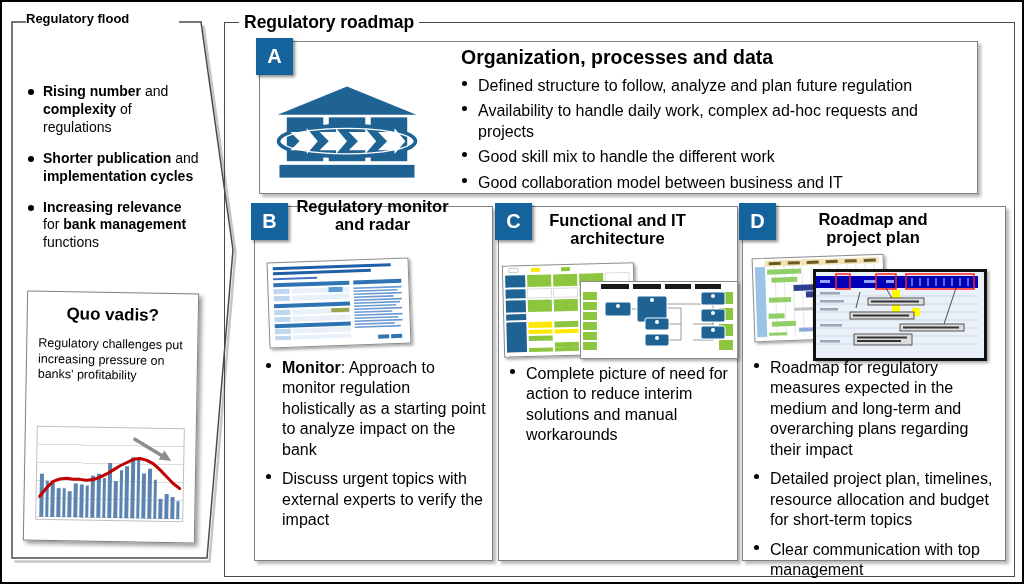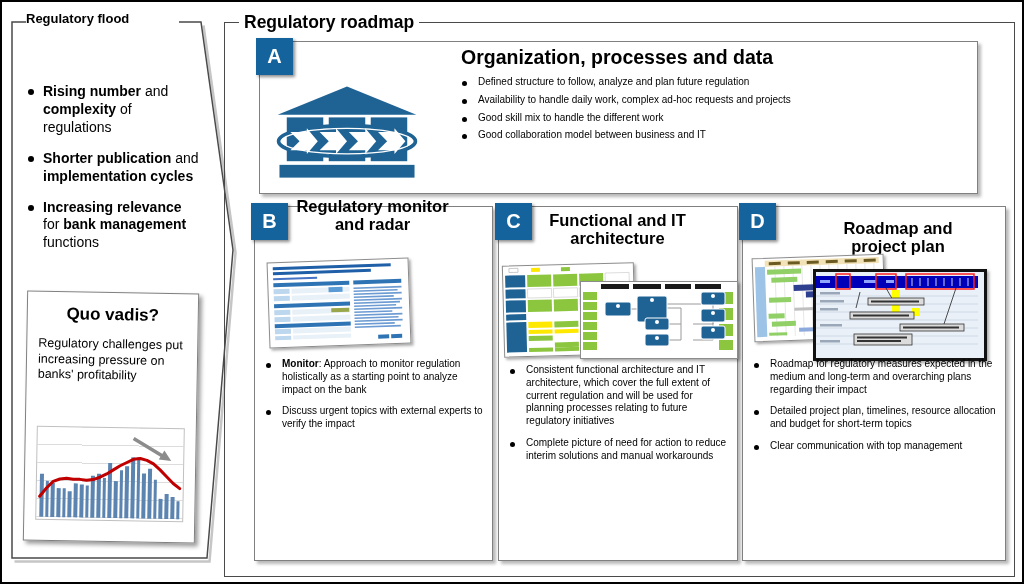--- a/index.html
+++ b/index.html
@@ -27,21 +27,21 @@
   .qbar{flex:1;background:#5B84B1;}
   
   .frame{border:1px solid #4a4a4a;}
   
   .sect{background:#fff;border:1px solid #808080;box-shadow:3px 3px 3px #b9b9b9;}
   .badge{width:37px;height:37px;background:#15639C;color:#fff;font-weight:bold;font-size:20px;
     display:flex;align-items:center;justify-content:center;box-shadow:2px 2px 3px rgba(0,0,0,.45);}
   .sect-title{font-weight:bold;text-align:center;font-size:16.5px;line-height:1.12;}
   .title-a{font-weight:bold;font-size:19.5px;}
   
-  .bullets{font-size:10px;line-height:1.28;}
+  .bullets{font-size:16px;line-height:1.28;}
   .bullets .item{position:relative;padding-left:20px;margin-bottom:9px;}
   .bullets .item::before{content:"";position:absolute;left:4px;top:5px;width:5px;height:5px;border-radius:50%;background:#000;}
   .bullets-a .item{margin-bottom:5px;}
   
   .thumb{background:#fff;border:1px solid #8c8c8c;box-shadow:2px 2px 3px rgba(0,0,0,.35);}
   svg{display:block;}
 </style>
 </head>
 <body>
 
@@ -279,27 +279,26 @@
         <circle cx="76" cy="40" r="2"></circle>
           <circle cx="76" cy="56" r="2"></circle>
         <circle cx="132" cy="14" r="2"></circle>
           <circle cx="132" cy="31" r="2"></circle>
           <circle cx="132" cy="48" r="2"></circle>
       </g>
     </svg>
   </div>
 
   <div class="abs bullets" style="left:504px;top:362px;width:224px;">
-    <div class="item">Consistent functional architecture and IT architecture, which cover the full extent of current regulation and will be used for planning processes relating to future regulatory initiatives</div>
     <div class="item">Complete picture of need for action to reduce interim solutions and manual workarounds</div>
   </div>
 
   <div class="abs sect" style="left:740px;top:204px;width:262px;height:353px;"></div>
   <div class="abs badge" style="left:737px;top:201px;">D</div>
-  <div class="abs sect-title" style="left:811px;top:217px;width:120px;margin-left:25px;">Roadmap and project plan</div>
+  <div class="abs sect-title" style="left:811px;top:208px;width:120px;">Roadmap and project plan</div>
 
   <div class="abs thumb" style="left:751px;top:254px;width:130px;height:82px;transform:rotate(-2deg);">
     <svg width="128" height="80" viewBox="0 0 128 80">
       <rect x="12" y="2" width="114" height="6" fill="#F2E2B8"></rect>
       <g fill="#6b5a22">
         <rect x="16" y="3.5" width="12" height="3"></rect>
           <rect x="35" y="3.5" width="12" height="3"></rect>
         <rect x="54" y="3.5" width="12" height="3"></rect>
           <rect x="73" y="3.5" width="12" height="3"></rect>
         <rect x="92" y="3.5" width="12" height="3"></rect>

